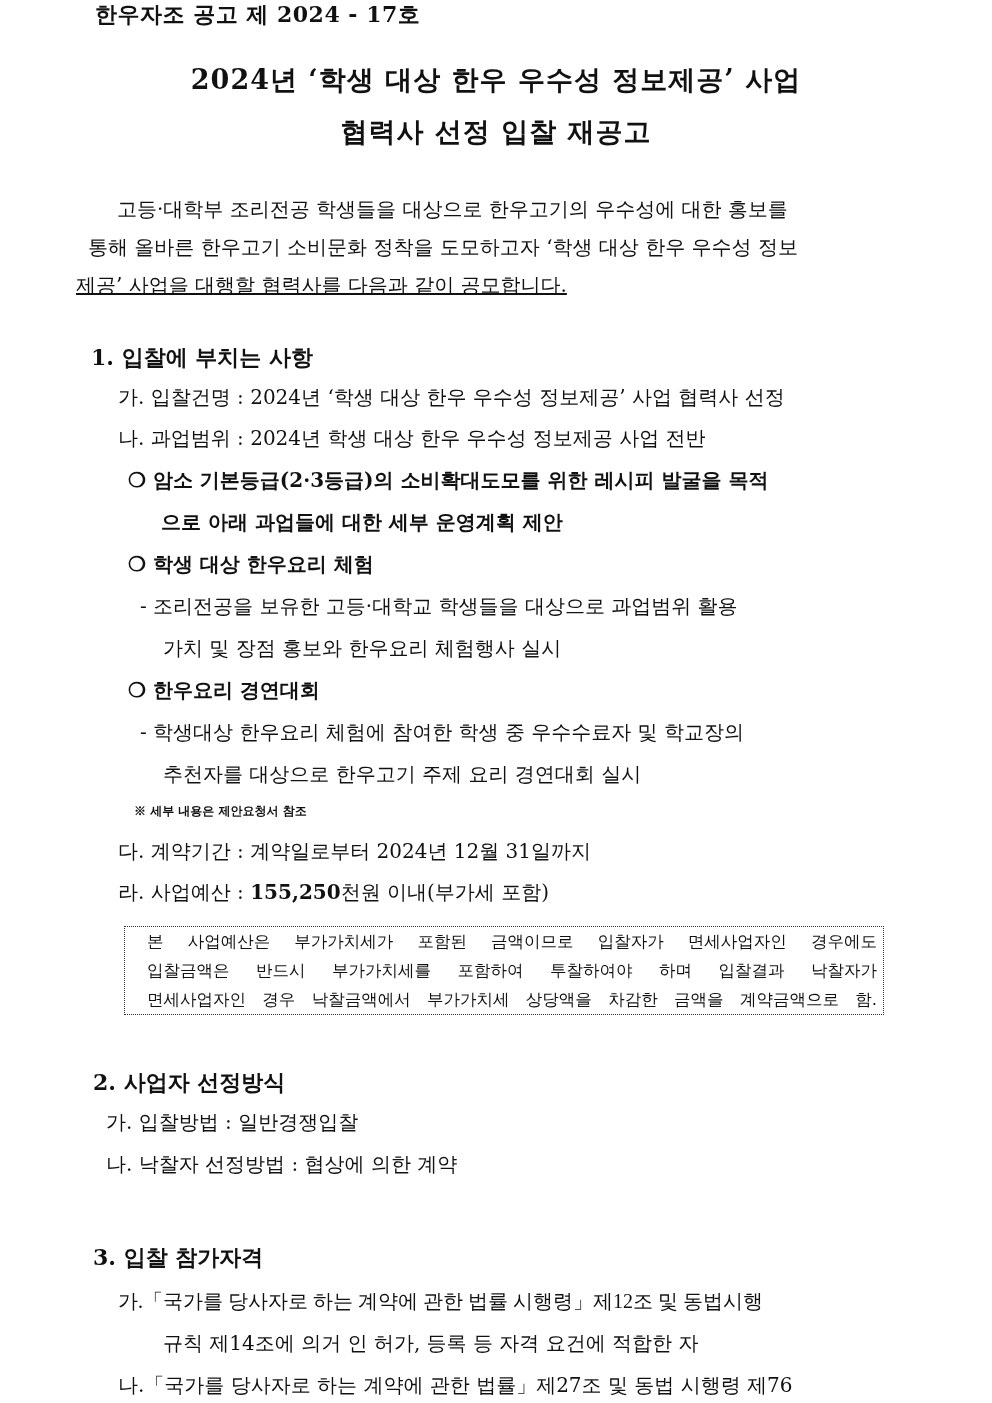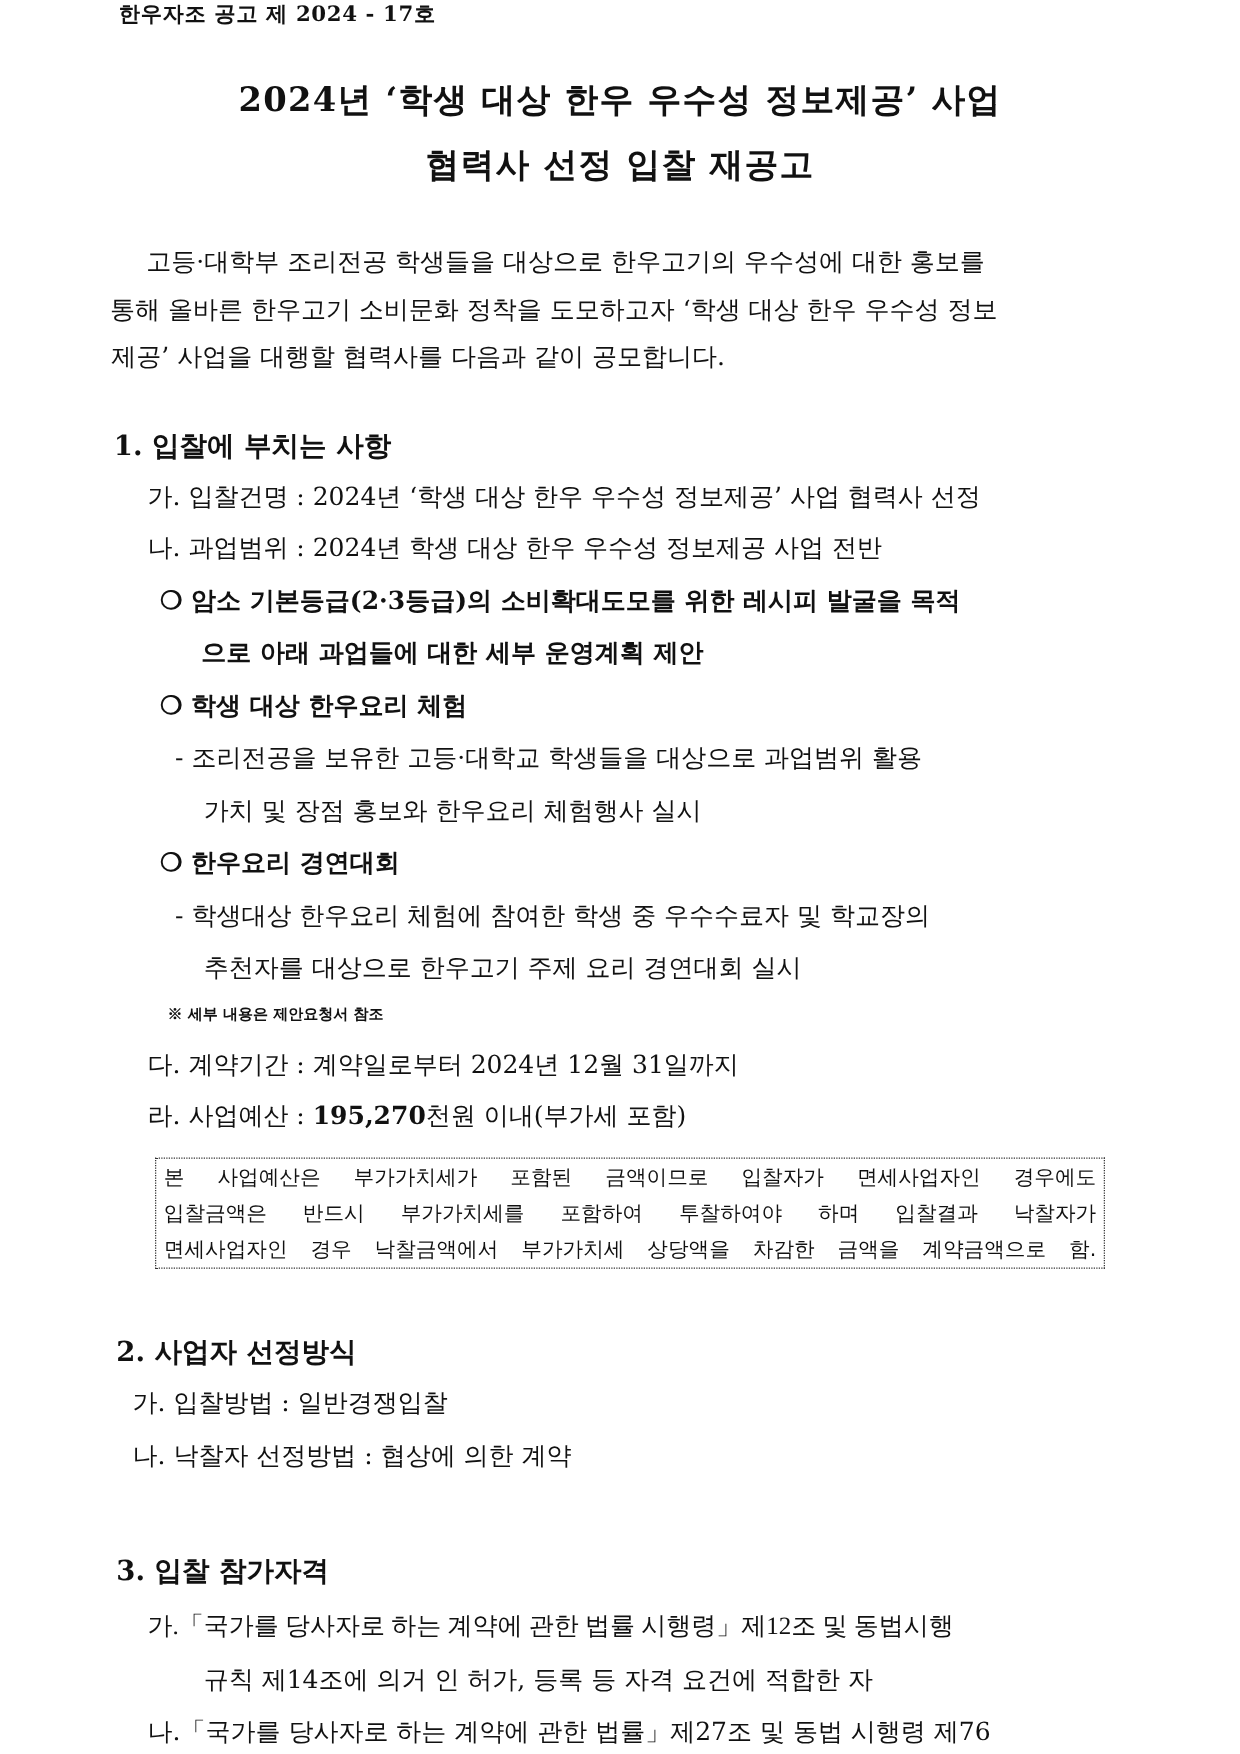--- a/index.html
+++ b/index.html
@@ -1,60 +1,60 @@
 <!DOCTYPE html>
 <html><head>
   <meta charset="utf-8">
   <style>
     html, body { margin:0; padding:0; background:#ffffff; }
     body { width:992px; height:1403px; position:relative; overflow:hidden; color:#111; font-family:"DejaVu Serif","Liberation Serif",serif; }
     .abs { position:absolute; white-space:nowrap; }
-    .doc-no { left:95px; top:0px; font-size:17px; font-weight:bold; letter-spacing:0.5px; }
+    .doc-no { left:95px; top:0px; font-size:22px; font-weight:bold; letter-spacing:0.5px; }
     .title { left:0; width:992px; text-align:center; font-size:27px; font-weight:bold; letter-spacing:1px; }
     .t1 { top:62px; }
     .t2 { top:114px; }
     .line { font-size:20px; line-height:38px; }
     .h { font-weight:bold; font-size:22px; }
     .b { font-weight:bold; }
     .bullet { font-weight:bold; font-size:20px; }
     .note-box { left:124px; top:926px; width:760px; height:89px; border:1px dotted #333; font-family:"DejaVu Sans","Liberation Sans",sans-serif; font-size:16.5px; line-height:29px; padding:0 6px; box-sizing:border-box; }
-    .note-box div { text-align:justify; text-align-last:justify; white-space:nowrap; }
+    .note-box div { text-align:justify; text-align-last:justify; white-space:nowrap;margin-left:16px; }
     .note-small { font-size:12px; font-weight:bold; }
   </style>
 </head>
 <body>
 
 <div class="abs doc-no">한우자조 공고 제 2024 - 17호</div>
 
 <div class="abs title t1">2024년 ‘학생 대상 한우 우수성 정보제공’ 사업</div>
 <div class="abs title t2">협력사 선정 입찰 재공고</div>
 
 <div class="abs line" style="left:117px;top:190px;">고등·대학부 조리전공 학생들을 대상으로 한우고기의 우수성에 대한 홍보를</div>
 <div class="abs line" style="left:88px;top:228px;">통해 올바른 한우고기 소비문화 정착을 도모하고자 ‘학생 대상 한우 우수성 정보</div>
-<div class="abs line" style="left:89px;top:266px;">제공’ 사업을 대행할 협력사를 다음과 같이 공모합니다.</div>
+<div class="abs line" style="left:76px;top:266px;text-decoration:underline;">제공’ 사업을 대행할 협력사를 다음과 같이 공모합니다.</div>
 
 <div class="abs line h" style="left:91px;top:338px;">1. 입찰에 부치는 사항</div>
 <div class="abs line" style="left:118px;top:378px;">가. 입찰건명 : 2024년 ‘학생 대상 한우 우수성 정보제공’ 사업 협력사 선정</div>
 <div class="abs line" style="left:118px;top:419px;">나. 과업범위 : 2024년 학생 대상 한우 우수성 정보제공 사업 전반</div>
 
 <div class="abs line bullet" style="left:128px;top:461px;">❍ 암소 기본등급(2·3등급)의 소비확대도모를 위한 레시피 발굴을 목적</div>
 <div class="abs line bullet" style="left:161px;top:503px;">으로 아래 과업들에 대한 세부 운영계획 제안</div>
 
 <div class="abs line bullet" style="left:128px;top:545px;">❍ 학생 대상 한우요리 체험</div>
 <div class="abs line" style="left:140px;top:587px;">- 조리전공을 보유한 고등·대학교 학생들을 대상으로 과업범위 활용</div>
 <div class="abs line" style="left:163px;top:629px;">가치 및 장점 홍보와 한우요리 체험행사 실시</div>
 
 <div class="abs line bullet" style="left:128px;top:671px;">❍ 한우요리 경연대회</div>
 <div class="abs line" style="left:140px;top:713px;">- 학생대상 한우요리 체험에 참여한 학생 중 우수수료자 및 학교장의</div>
 <div class="abs line" style="left:163px;top:755px;">추천자를 대상으로 한우고기 주제 요리 경연대회 실시</div>
 
 <div class="abs note-small" style="left:134px;top:803px;">※ 세부 내용은 제안요청서 참조</div>
 
 <div class="abs line" style="left:118px;top:832px;">다. 계약기간 : 계약일로부터 2024년 12월 31일까지</div>
-<div class="abs line" style="left:118px;top:873px;"><span>라. 사업예산 : </span><span class="b">195,270</span><span>천원 이내(부가세 포함)</span></div>
+<div class="abs line" style="left:118px;top:873px;"><span>라. 사업예산 : </span><span class="b">155,250</span><span>천원 이내(부가세 포함)</span></div>
 
 <div class="abs note-box">
   <div>본 사업예산은 부가가치세가 포함된 금액이므로 입찰자가 면세사업자인 경우에도</div>
   <div>입찰금액은 반드시 부가가치세를 포함하여 투찰하여야 하며 입찰결과 낙찰자가</div>
   <div>면세사업자인 경우 낙찰금액에서 부가가치세 상당액을 차감한 금액을 계약금액으로 함.</div>
 </div>
 
 <div class="abs line h" style="left:93px;top:1063px;">2. 사업자 선정방식</div>
 <div class="abs line" style="left:106px;top:1103px;">가. 입찰방법 : 일반경쟁입찰</div>
 <div class="abs line" style="left:106px;top:1145px;">나. 낙찰자 선정방법 : 협상에 의한 계약</div>

